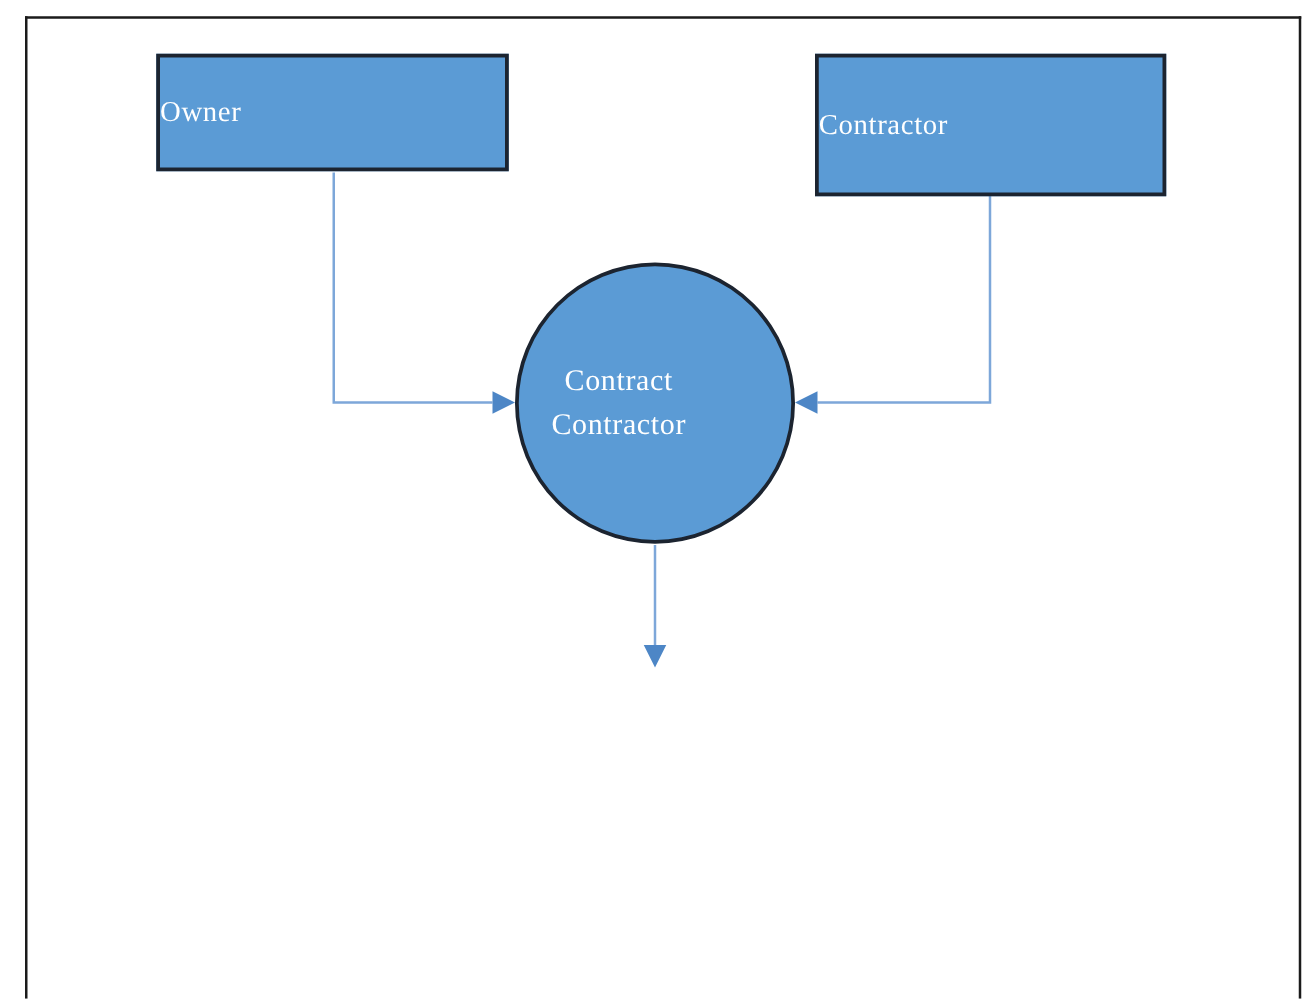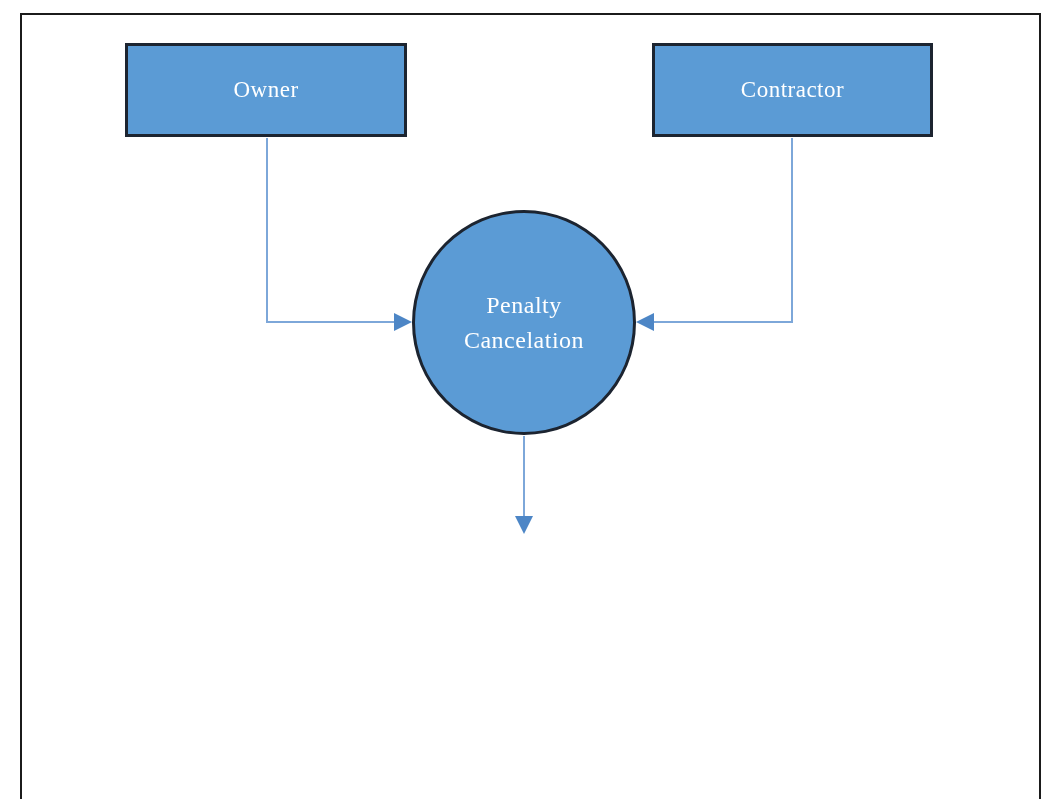--- a/index.html
+++ b/index.html
@@ -25,21 +25,21 @@
     border-bottom: none;
     box-sizing: border-box;
   }
   .node {
     position: absolute;
     box-sizing: border-box;
     background: #5b9bd5;
     border: 3px solid #1c2430;
     display: flex;
     align-items: center;
-    justify-content: center;
+    justify-content: flex-start;
     text-align: center;
     color: #ffffff;
     letter-spacing: 0.5px;
   }
   .node.rect {
     font-size: 23px;
   }
   .node.circle {
     border-radius: 50%;
     font-size: 24px;
@@ -48,21 +48,21 @@
   .node-owner {
     left: 125px;
     top: 43px;
     width: 282px;
     height: 94px;
   }
   .node-contractor {
     left: 652px;
     top: 43px;
     width: 281px;
-    height: 94px;
+    height: 114px;
   }
   .node-contract-cancelation {
     left: 412px;
     top: 210px;
     width: 224px;
     height: 225px;
   }
   .node-contract-cancelation .label {
     width: 160px;
   }
@@ -111,17 +111,17 @@
 
   <div class="node rect node-owner">
     <span class="label">Owner</span>
   </div>
 
   <div class="node rect node-contractor">
     <span class="label">Contractor</span>
   </div>
 
   <div class="node circle node-contract-cancelation">
-    <span class="label">Penalty Cancelation</span>
+    <span class="label">Contract Contractor</span>
   </div>
 
 
 </div>
 
 </body></html>

